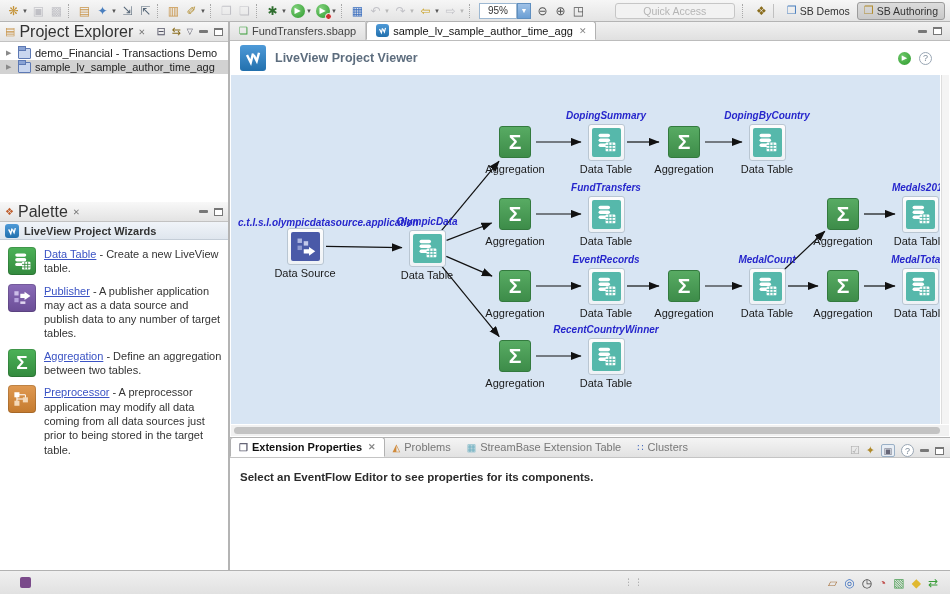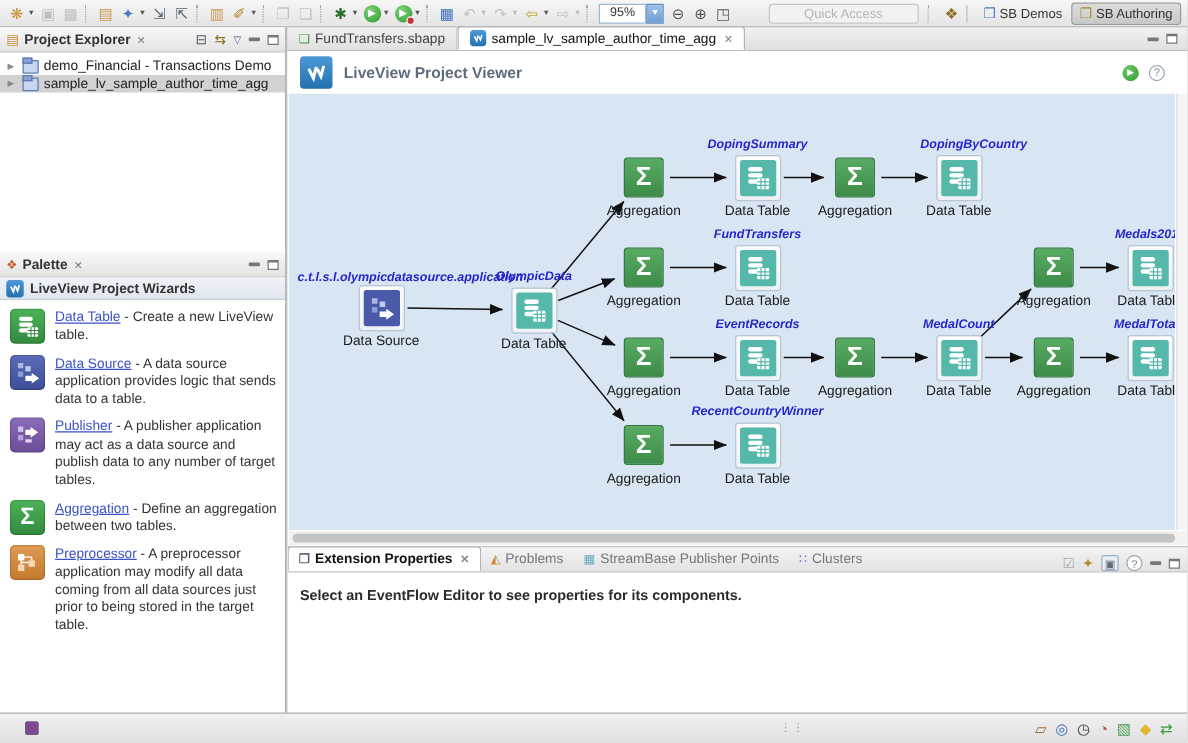--- a/index.html
+++ b/index.html
@@ -32,21 +32,21 @@
             color:#fff; font-size:7px; display:flex; align-items:center; justify-content:center; }
   #quick-access { margin-left:auto; width:120px; height:16px; border:1px solid #c6c6c6; border-radius:3px;
             background:#f2f2f2; color:#b5b5b5; font-size:10.5px; display:flex; align-items:center; justify-content:center; }
   .persp { display:flex; align-items:center; gap:3px; height:18px; padding:0 6px; border-radius:3px; color:#333; font-size:10.5px; }
   .persp.active { background:linear-gradient(#dcdcdc,#c9c9c9); border:1px solid #9b9b9b; }
   .mini-ic { font-size:11px; }
   
   .view { position:absolute; background:#fff; border-right:1px solid #b4b4b4; }
   .view-hdr { height:20px; background:linear-gradient(#f8f8f8,#e3e3e3); border-bottom:1px solid #c2c2c2;
               display:flex; align-items:center; padding:0 5px; gap:4px; }
-  .view-title { font-weight:bold; color:#333; font-size:11px; white-space:nowrap; }
+  .view-title { font-weight:normal; color:#333; font-size:16px; white-space:nowrap; }
   .vx { color:#777; font-size:8.5px; margin-left:1px; }
   .hdr-right { margin-left:auto; display:flex; align-items:center; gap:6px; }
   .btn-min { width:9px; height:3px; background:#777; border-radius:1px; }
   .btn-max { width:9px; height:8px; border:1px solid #777; border-top:2px solid #777; background:#fff; }
   .hdr-glyph { font-size:11px; color:#8a6d1d; }
   
   #project-explorer { left:0; top:22px; width:229px; height:180px; }
   .tree-row { display:flex; align-items:center; gap:4px; height:14px; padding-left:6px; white-space:nowrap; }
   .tree-row.selected { background:#d2d2d2; }
   .twisty { color:#8a8a8a; font-size:7px; width:8px; }
@@ -240,31 +240,20 @@
                 <rect x="5" y="9.5" width="13" height="4" rx="2"></rect>
                 <rect x="5" y="15" width="13" height="4" rx="2"></rect>
                 <rect x="13" y="14" width="10" height="9" rx="1"></rect>
               </g>
               <path d="M13 17h10 M13 20h10 M16.3 14v9 M19.7 14v9" stroke="#338a3e" stroke-width="1"></path>
             </svg>
         </span>
         <span class="pal-txt"><a class="pal-link">Data Table</a><span> - Create a new LiveView table.</span></span>
       </div>
 
-      <div class="pal-item">
-        <span class="pal-ic" style="background:linear-gradient(#5b6cb8,#3e4d96)">
-          <svg width="22" height="22" viewBox="0 0 26 26">
-              <rect x="4" y="4" width="5" height="5" fill="#aeb6e0"></rect>
-              <rect x="4" y="12" width="5" height="5" fill="#8f9ad0"></rect>
-              <rect x="11" y="7" width="5" height="5" fill="#c3c9ea"></rect>
-              <path d="M11 16h6v-2.5l7 5-7 5V21h-6z" fill="#fff"></path>
-            </svg>
-        </span>
-        <span class="pal-txt"><a class="pal-link">Data Source</a><span> - A data source application provides logic that sends data to a table.</span></span>
-      </div>
 
       <div class="pal-item">
         <span class="pal-ic" style="background:linear-gradient(#8a6cb8,#6a4d96)">
           <svg width="22" height="22" viewBox="0 0 26 26">
               <rect x="4" y="5" width="5" height="5" fill="#cdbfe8"></rect>
               <rect x="4" y="13" width="5" height="5" fill="#b5a2dc"></rect>
               <path d="M11 8h5V5.5l7 5-7 5V13h-5z" fill="#fff"></path>
               <path d="M11 17h6v3h-6z" fill="#e0d6f0"></path>
             </svg>
         </span>
@@ -413,21 +402,21 @@
                   <rect x="4" y="3" width="13" height="4" rx="2"></rect>
                   <rect x="4" y="8.5" width="13" height="4" rx="2"></rect>
                   <rect x="4" y="14" width="13" height="4" rx="2"></rect>
                   <rect x="12" y="13" width="11" height="10" rx="1"></rect>
                 </g>
                 <path d="M12 16.3h11 M12 19.6h11 M15.6 13v10 M19.3 13v10" stroke="#56b8ab" stroke-width="1.1"></path>
               </svg>
             </span>
           </div>
           <div class="nlabel" style="left: 536px; top: 88px;">Data Table</div>
-          <div class="ntag center" style="left: 548px; top: 35px; text-align: right;">DopingByCountry</div>
+          <div class="ntag center" style="left: 536px; top: 35px; text-align: right;">DopingByCountry</div>
           <div class="node agg" style="left: 268px; top: 123px;">
             <span>Σ</span>
           </div>
           <div class="nlabel" style="left: 284px; top: 160px;">Aggregation</div>
           <div class="node frame" style="left: 357px; top: 121px;">
             <span class="fill tbl">
               <svg width="23" height="23" viewBox="0 0 26 26">
                 <g fill="#fff">
                   <rect x="4" y="3" width="13" height="4" rx="2"></rect>
                   <rect x="4" y="8.5" width="13" height="4" rx="2"></rect>
@@ -550,21 +539,21 @@
         <span class="ptab-ic" style="color:#667">❒</span>
         <span>Extension Properties</span>
         <span class="etab-x">✕</span>
       </span>
       <span class="ptab">
         <span class="ptab-ic" style="color:#d08a3a">◭</span>
         <span>Problems</span>
       </span>
       <span class="ptab">
         <span class="ptab-ic" style="color:#6aaec0">▦</span>
-        <span>StreamBase Publisher Points</span>
+        <span>StreamBase Extension Table</span>
       </span>
       <span class="ptab">
         <span class="ptab-ic" style="color:#4a6fbf">∷</span>
         <span>Clusters</span>
       </span>
       <span class="props-right">
         <span style="color:#aaa;font-size:11px">☑</span>
         <span style="color:#b08a2a;font-size:11px">✦</span>
         <span class="pin-ic">▣</span>
         <span class="helpbtn">?</span>

